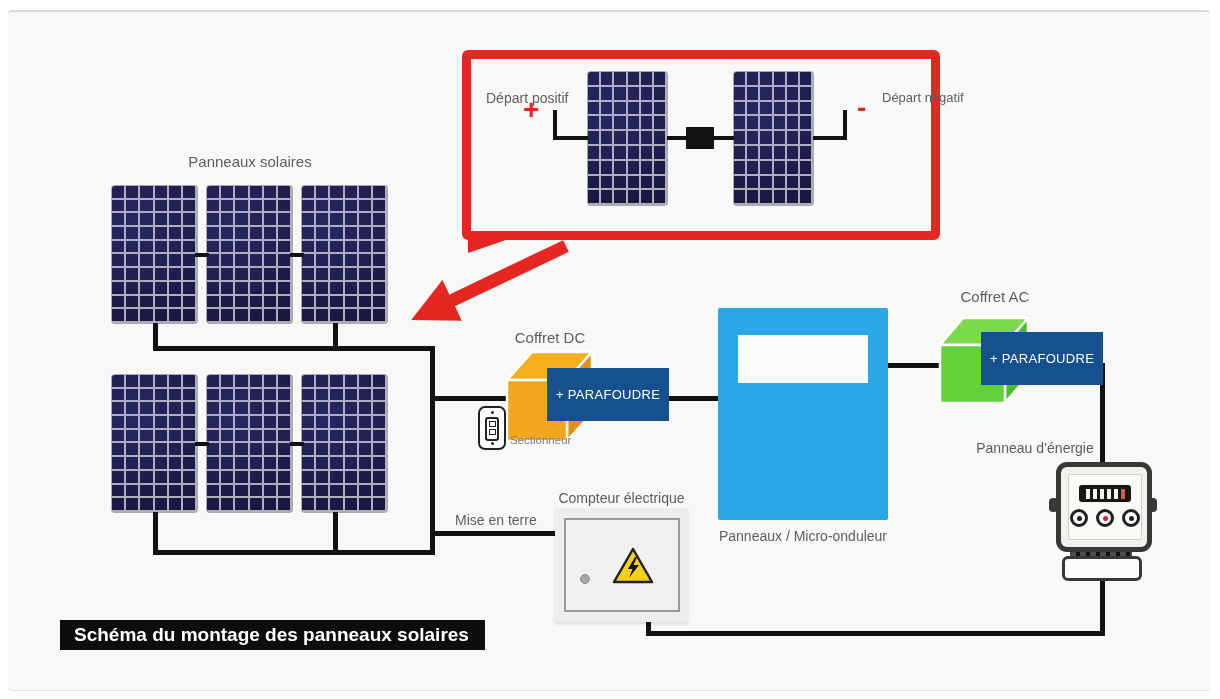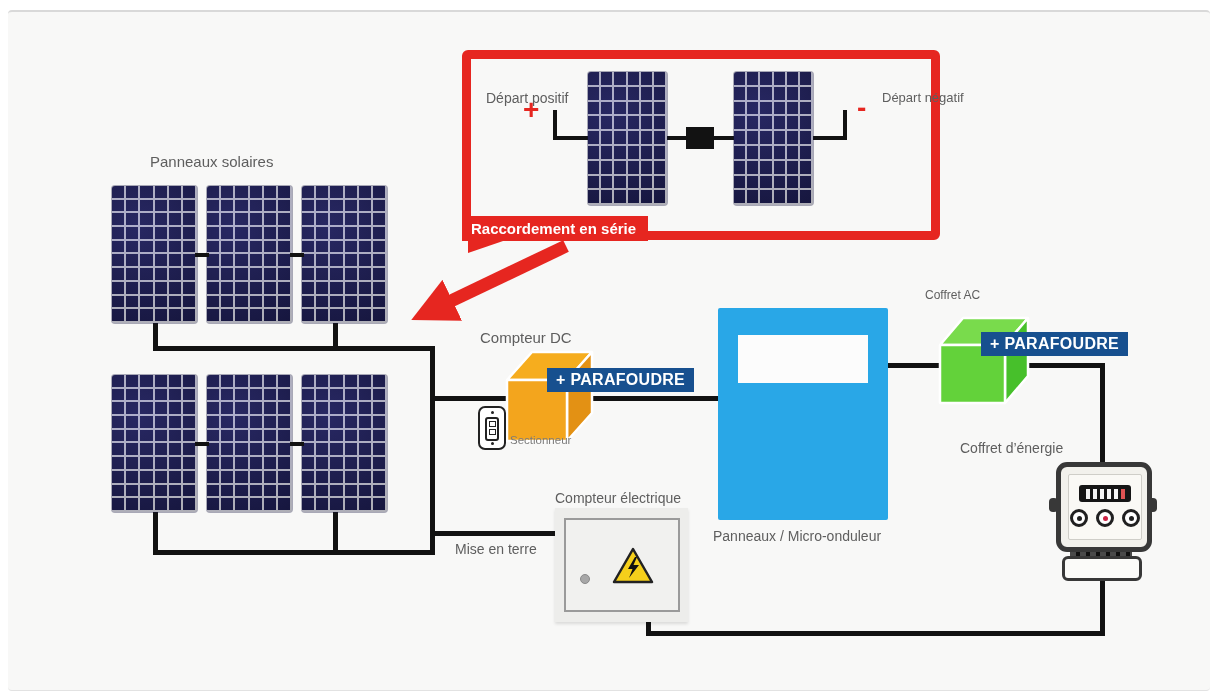--- a/index.html
+++ b/index.html
@@ -27,41 +27,41 @@
   .panel.inset{
     width:79px;height:133px;
     background-image:
       radial-gradient(circle at 30% 30%, rgba(60,60,130,.35), rgba(0,0,0,.25)),
       repeating-linear-gradient(to right, transparent 0 11.2px, #e9e9f2 11.2px 13.2px),
       repeating-linear-gradient(to bottom, transparent 0 12.8px, #e9e9f2 12.8px 14.8px);
   }
   .panel-dash{position:absolute;height:4px;background:#121212;z-index:2;}
   
   .lbl{position:absolute;color:#5e5e5e;font-size:14px;z-index:4;white-space:nowrap;}
-  .lbl.center{text-align:left;}
+  .lbl.center{text-align:center;}
   
   .inset-box{
     position:absolute;left:462px;top:50px;width:478px;height:190px;
     border:9px solid #e62620;border-radius:6px;box-sizing:border-box;z-index:1;
   }
   .inset-caption{
     position:absolute;left:462px;top:216px;height:25px;line-height:25px;
     background:#e62620;color:#ffffff;font-size:15px;font-weight:bold;
     padding:0 12px 0 9px;z-index:5;
   }
   .inset-tail{
     position:absolute;left:468px;top:240px;width:0;height:0;z-index:4;
     border-top:13px solid #e62620;border-right:38px solid transparent;
   }
   .sign{position:absolute;color:#e62620;font-weight:bold;z-index:4;}
   .connector{position:absolute;left:686px;top:127px;width:28px;height:22px;background:#121212;z-index:2;}
   
   .badge{
-    position:absolute;background:#17508f;color:#ffffff;font-size:16px;font-weight:bold;
-    letter-spacing:.3px;padding:3px 9px;z-index:5;white-space:nowrap;
+    position:absolute;background:#17508f;color:#ffffff;font-size:13px;font-weight:normal;
+    letter-spacing:.3px;padding:19px 9px;z-index:5;white-space:nowrap;
   }
   
   .inverter{
     position:absolute;left:718px;top:308px;width:170px;height:212px;
     background:#29a7e7;border-radius:2px;z-index:2;
   }
   .inverter-window{
     position:absolute;left:20px;top:27px;width:130px;height:48px;background:#fcfcfc;
   }
   
@@ -167,21 +167,20 @@
   <div class="sign" style="left:857px;top:92px;font-size:28px;">-</div>
   <div class="wire" style="left:553px;top:110px;width:4px;height:30px;"></div>
   <div class="wire" style="left:553px;top:136px;width:37px;height:4px;"></div>
   <div class="panel inset" style="left:588px;top:72px;"></div>
   <div class="wire" style="left:665px;top:136px;width:23px;height:4px;"></div>
   <div class="connector"></div>
   <div class="wire" style="left:712px;top:136px;width:23px;height:4px;"></div>
   <div class="panel inset" style="left:734px;top:72px;"></div>
   <div class="wire" style="left:811px;top:136px;width:36px;height:4px;"></div>
   <div class="wire" style="left:843px;top:110px;width:4px;height:30px;"></div>
-  <div class="inset-caption">Raccordement en série</div>
   <div class="inset-tail"></div>
 
   <svg class="overlay-svg" width="1220" height="699" viewBox="0 0 1220 699">
     <defs>
       <marker id="arrowhead" markerWidth="3.5" markerHeight="3.5" refX="1.9" refY="1.75" orient="auto">
         <path d="M0,0 L3.5,1.75 L0,3.5 z" fill="#e62620"></path>
       </marker>
     </defs>
 
     <line x1="566" y1="246" x2="430" y2="311" stroke-width="13" marker-end="url(#arrowhead)" stroke="#e62620"></line>
@@ -192,41 +191,41 @@
       <polygon points="507,380 567,380 567,441 507,441" fill="#f3a51d"></polygon>
     </g>
 
     <g stroke="#ffffff" stroke-width="2.5" stroke-linejoin="round">
       <polygon points="940,345 963,318 1028,318 1005,345" fill="#79db4c"></polygon>
       <polygon points="1005,345 1028,318 1028,376 1005,403" fill="#47c02b"></polygon>
       <polygon points="940,345 1005,345 1005,403 940,403" fill="#63d23a"></polygon>
     </g>
   </svg>
 
-  <div class="lbl center" style="left:480px;top:329px;width:140px;font-size:15px;">Compteur DC</div>
+  <div class="lbl center" style="left:480px;top:329px;width:140px;font-size:15px;">Coffret DC</div>
   <div class="badge" style="left:547px;top:368px;">+ PARAFOUDRE</div>
   <div class="disconnect">
     <i class="dot top"></i>
     <div class="toggle">
         <i></i>
         <i></i>
       </div>
     <i class="dot bottom"></i>
   </div>
   <div class="lbl" style="left:510px;top:434px;font-size:11.5px;color:#7a7a7a;">Sectionneur</div>
 
   <div class="inverter">
     <div class="inverter-window"></div>
   </div>
   <div class="lbl center" style="left:713px;top:528px;width:180px;">Panneaux / Micro-onduleur</div>
 
-  <div class="lbl center" style="left:925px;top:288px;width:140px;font-size:12px;">Coffret AC</div>
+  <div class="lbl center" style="left:925px;top:288px;width:140px;font-size:15px;">Coffret AC</div>
   <div class="badge" style="left:981px;top:332px;">+ PARAFOUDRE</div>
 
-  <div class="lbl center" style="left:960px;top:440px;width:150px;">Coffret d’énergie</div>
+  <div class="lbl center" style="left:960px;top:440px;width:150px;">Panneau d’énergie</div>
   <div class="meter">
     <div class="meter-tab l"></div>
     <div class="meter-tab r"></div>
     <div class="meter-terminals"></div>
     <div class="meter-base"></div>
     <div class="meter-body">
       <div class="meter-inner">
         <div class="meter-display">
           <i></i>
             <i></i>
@@ -254,15 +253,16 @@
   <div class="epanel">
     <div class="epanel-inner">
       <i class="epanel-knob"></i>
       <svg class="epanel-warning" width="42" height="38" viewBox="0 0 42 38">
         <polygon points="21,2 40,35 2,35" stroke="#222222" stroke-width="2.5" stroke-linejoin="round" fill="#f5cf1b"></polygon>
         <polygon points="23,10 16,22 20.5,22 17,31 27,18 21.5,18 25,10" fill="#111111"></polygon>
       </svg>
     </div>
   </div>
 
-  <div class="lbl" style="left:455px;top:512px;margin-top:29px;">Mise en terre</div>
-
+  <div class="lbl" style="left:455px;top:512px;">Mise en terre</div>
+
+  <div class="banner">Schéma du montage des panneaux solaires</div>
 </div>
 
 </body></html>

